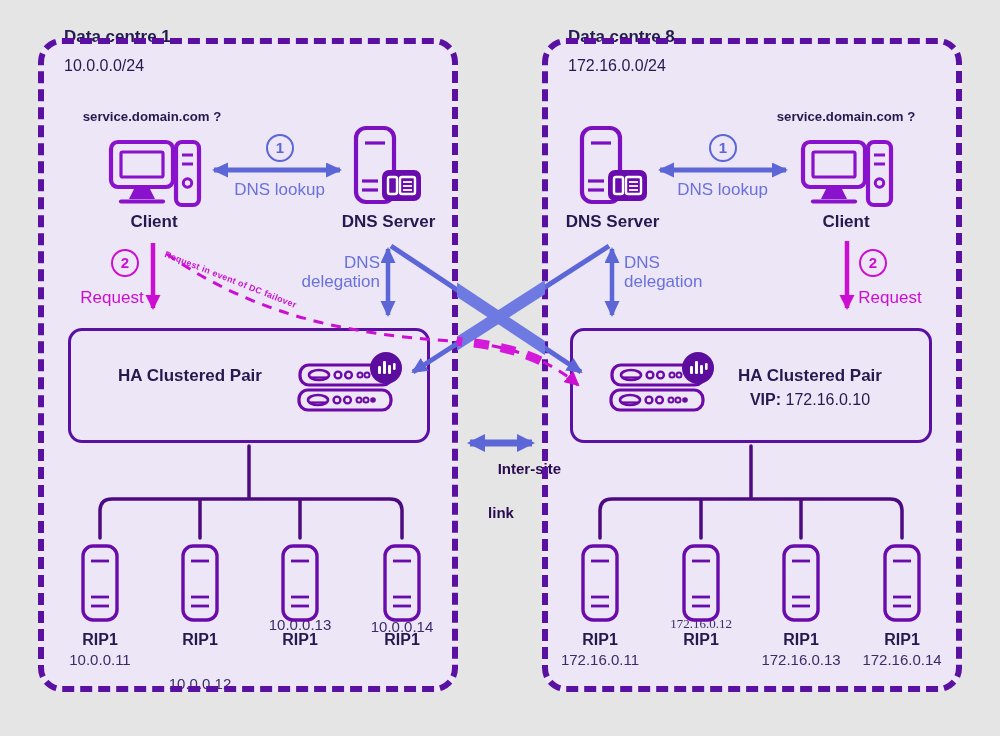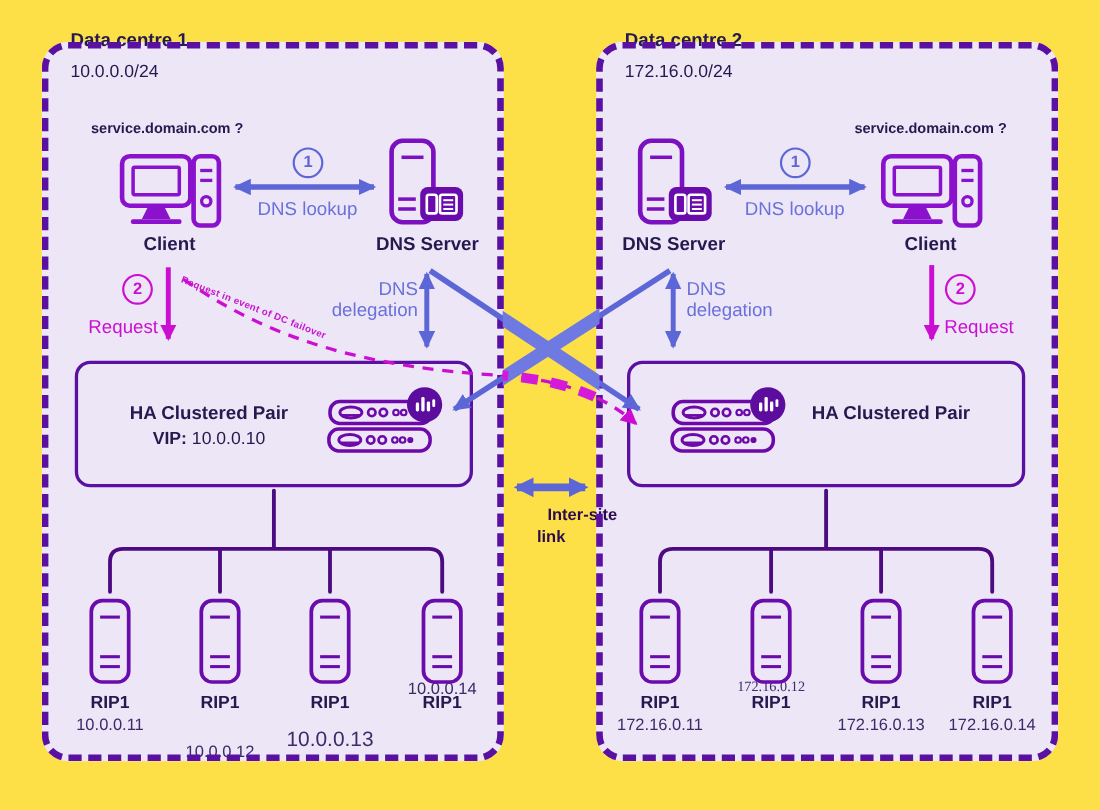--- a/index.html
+++ b/index.html
@@ -1,16 +1,16 @@
 <!DOCTYPE html>
 <html><head>
 <meta charset="utf-8">
 <style>
   html,body{margin:0;padding:0;background:#000;}
-  .stage{position:relative;width:1000px;height:736px;background:#fde047;overflow:hidden;
+  .stage{position:relative;width:1000px;height:736px;background:#e5e5e5;overflow:hidden;
          font-family:"Liberation Sans",sans-serif;}
   .dc{position:absolute;width:420px;height:654px;top:38px;background:#ece6f7;border-radius:24px;z-index:1;}
   .dc-border{position:absolute;width:420px;height:654px;top:38px;border:6px dashed #5a10a0;
              border-radius:24px;box-sizing:border-box;z-index:3;pointer-events:none;}
   .lbl{position:absolute;z-index:2;color:#241a4f;line-height:1.15;}
   .bold{font-weight:bold;}
   .center{text-align:center;}
   .right{text-align:right;}
   .blue{color:#6a71db;}
   .mag{color:#cc0ed2;}
@@ -44,62 +44,62 @@
   <div class="circle-step c-mag" style="left:111px;top:249px;">2</div>
   <div class="lbl mag center" style="left:66px;top:288px;width:92px;font-size:17px;">Request</div>
   <div class="lbl blue right" style="left:288px;top:253px;width:92px;font-size:17px;line-height:19px;">
     <span>DNS</span><br>
     <span>delegation</span>
   </div>
   <div class="failover" style="left:167px;top:249px;">Request in event of DC failover</div>
 
   <div class="ha" style="left:68px;"></div>
   <div class="lbl bold center" style="left:80px;top:366px;width:220px;font-size:17px;">HA Clustered Pair</div>
-  <div class="lbl center" style="left:80px;top:391px;width:220px;font-size:16px;">
-    <span class="bold">VIP:</span>
-    <span>10.0.0.10</span>
-  </div>
 
   <div class="lbl bold center" style="left:60px;top:631px;width:80px;font-size:16px;">RIP1</div>
   <div class="lbl ip center" style="left:45px;top:651px;width:110px;font-size:15px;">10.0.0.11</div>
   <div class="lbl bold center" style="left:160px;top:631px;width:80px;font-size:16px;">RIP1</div>
   <div class="lbl ip center" style="left:145px;top:675px;width:110px;font-size:15px;">10.0.0.12</div>
   <div class="lbl bold center" style="left:260px;top:631px;width:80px;font-size:16px;">RIP1</div>
-  <div class="lbl ip center" style="left:245px;top:662px;width:110px;font-size:19px;">10.0.0.13</div>
+  <div class="lbl ip center" style="left:245px;top:616px;width:110px;font-size:15px;">10.0.0.13</div>
   <div class="lbl bold center" style="left:362px;top:631px;width:80px;font-size:16px;">RIP1</div>
   <div class="lbl ip center" style="left:347px;top:618px;width:110px;font-size:15px;">10.0.0.14</div>
 
-  <div class="lbl bold" style="left:568px;top:27px;font-size:17px;">Data centre 2</div>
+  <div class="lbl bold" style="left:568px;top:27px;font-size:17px;">Data centre 8</div>
   <div class="lbl" style="left:568px;top:57px;font-size:16px;">172.16.0.0/24</div>
   <div class="lbl bold center" style="left:751px;top:109px;width:190px;font-size:13.2px;">service.domain.com ?</div>
   <div class="lbl bold center" style="left:550px;top:212px;width:125px;font-size:17px;">DNS Server</div>
   <div class="lbl bold center" style="left:796px;top:212px;width:100px;font-size:17px;">Client</div>
   <div class="circle-step c-blue" style="left:709px;top:134px;">1</div>
   <div class="lbl blue center" style="left:650px;top:180px;width:145px;font-size:17px;">DNS lookup</div>
   <div class="circle-step c-mag" style="left:859px;top:249px;">2</div>
   <div class="lbl mag center" style="left:844px;top:288px;width:92px;font-size:17px;">Request</div>
   <div class="lbl blue" style="left:624px;top:253px;width:100px;font-size:17px;line-height:19px;">
     <span>DNS</span><br>
     <span>delegation</span>
   </div>
 
   <div class="ha" style="left:570px;"></div>
   <div class="lbl bold center" style="left:700px;top:366px;width:220px;font-size:17px;">HA Clustered Pair</div>
+  <div class="lbl center" style="left:700px;top:391px;width:220px;font-size:16px;">
+    <span class="bold">VIP:</span>
+    <span>172.16.0.10</span>
+  </div>
 
   <div class="lbl bold center" style="left:560px;top:631px;width:80px;font-size:16px;">RIP1</div>
   <div class="lbl ip center" style="left:543px;top:651px;width:114px;font-size:15px;">172.16.0.11</div>
   <div class="lbl bold center" style="left:661px;top:631px;width:80px;font-size:16px;">RIP1</div>
   <div class="lbl ip center" style="left:644px;top:617px;width:114px;font-size:13px;font-family:Liberation Serif, serif;">172.16.0.12</div>
   <div class="lbl bold center" style="left:761px;top:631px;width:80px;font-size:16px;">RIP1</div>
   <div class="lbl ip center" style="left:744px;top:651px;width:114px;font-size:15px;">172.16.0.13</div>
   <div class="lbl bold center" style="left:862px;top:631px;width:80px;font-size:16px;">RIP1</div>
   <div class="lbl ip center" style="left:845px;top:651px;width:114px;font-size:15px;">172.16.0.14</div>
 
   <div class="lbl intersite center" style="left:441px;top:460px;width:120px;text-align:right;">Inter-site</div>
-  <div class="lbl intersite center" style="left:441px;top:480px;width:120px;">link</div>
+  <div class="lbl intersite center" style="left:441px;top:504px;width:120px;">link</div>
 
   <div class="dc-border" style="left:38px;"></div>
   <div class="dc-border" style="left:542px;"></div>
 
   <svg class="overlay" width="1000" height="736" viewBox="0 0 1000 736">
     <defs>
       <marker id="ab" markerUnits="userSpaceOnUse" markerWidth="20" markerHeight="18" refX="14" refY="7.5" orient="auto-start-reverse">
         <path d="M0,0 L16,7.5 L0,15 Z" fill="#5d66d6"></path>
       </marker>
       <marker id="abBig" markerUnits="userSpaceOnUse" markerWidth="24" markerHeight="22" refX="15" refY="9" orient="auto-start-reverse">

